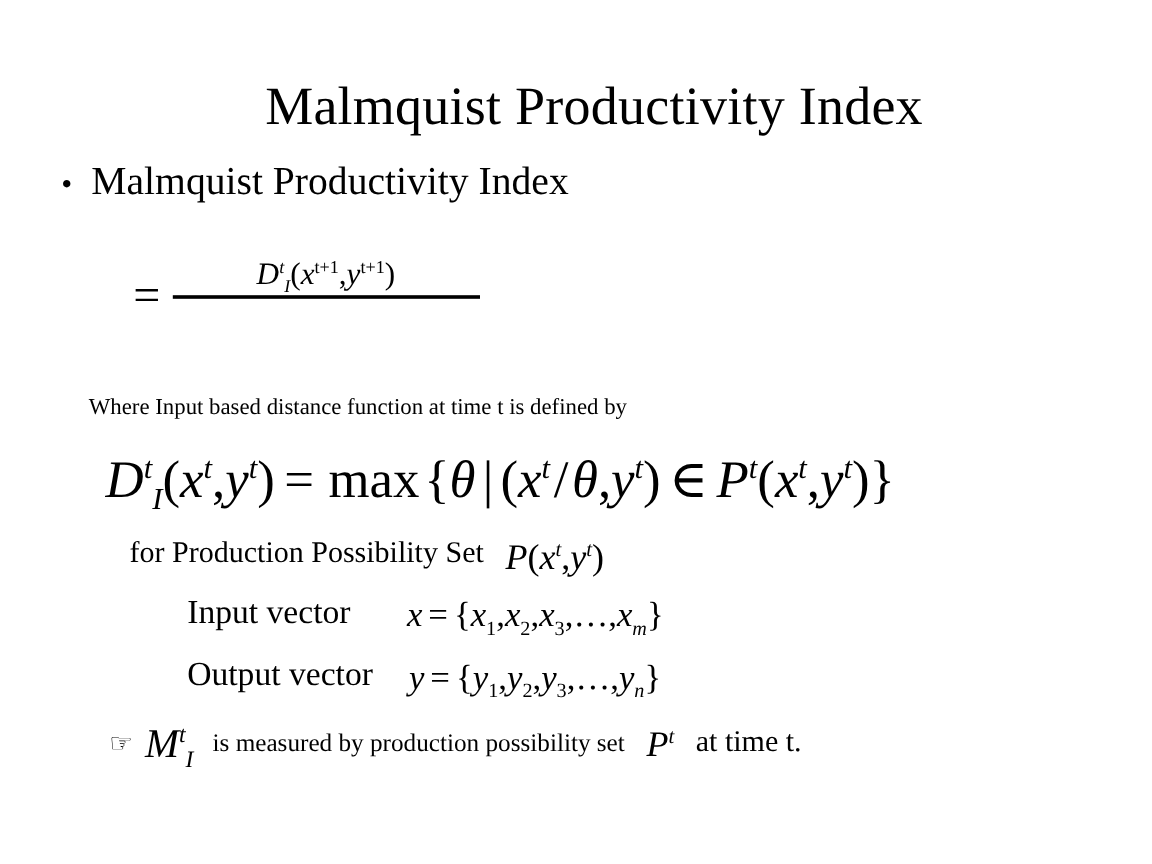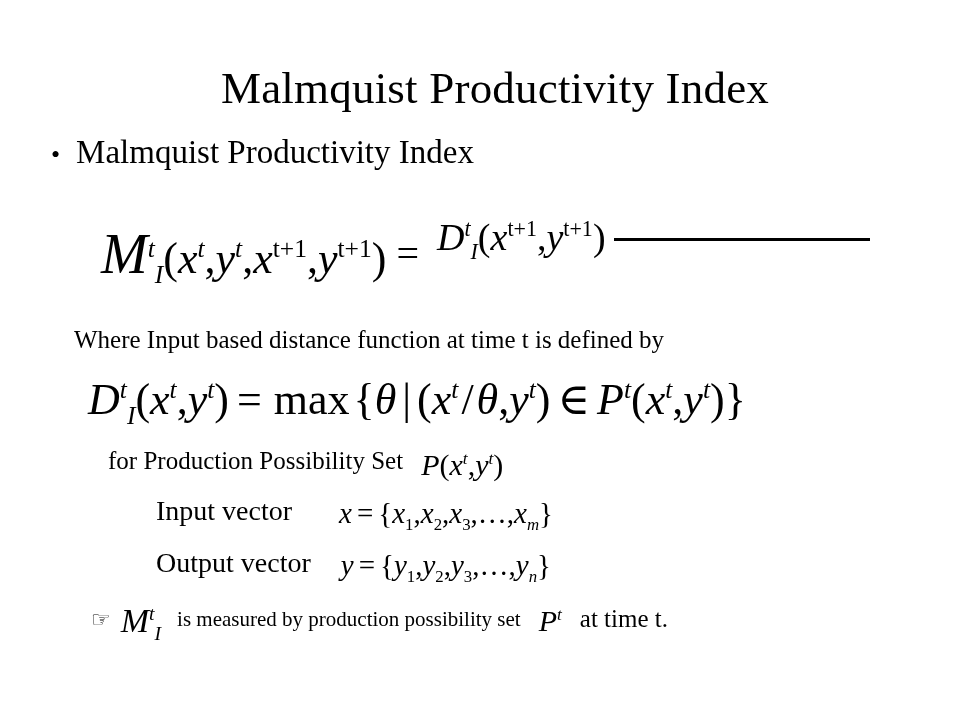--- a/index.html
+++ b/index.html
@@ -90,43 +90,43 @@
   }
   .eq-main .eqsign {
     font-style: normal;
     font-size: 40px;
     padding: 0 10px;
     position: relative;
     top: 14px;
   }
   .frac {
     display: inline-flex;
-    flex-direction: row;
-    align-items: center;
-    font-size: 38px;
+    flex-direction: column;
+    align-items: center;
+    font-size: 26px;
     line-height: 1.05;
   }
   .frac .numer {
     padding: 0 8px 4px 8px;
   }
   .frac .bar {
     width: 256px;
     height: 3px;
     background: #000;
   }
   .frac .denom {
     padding: 4px 8px 0 8px;
   }
 
   
   .where-line {
     position: absolute;
     top: 324px;
     left: 59px;
-    font-size: 25px;
+    font-size: 19px;
     line-height: 32px;
     white-space: nowrap;
     text-align: right;
   }
 
   
   .eq-dist {
     position: absolute;
     top: 376px;
     left: 73px;
@@ -230,23 +230,20 @@
 <div class="slide">
 
   <div class="title">Malmquist Productivity Index</div>
 
   <div class="bullet-row">
     <span class="bullet-mark">•</span>
     <span>Malmquist Productivity Index</span>
   </div>
 
   <div class="eq-main">
-    <span class="math lhs">
-      <span class="bigM">M</span><sup>t</sup><sub>I</sub><span class="up">(</span><span>x</span><sup>t</sup><span class="up">,</span><span>y</span><sup>t</sup><span class="up">,</span><span>x</span><sup class="num">t+1</sup><span class="up">,</span><span>y</span><sup class="num">t+1</sup><span class="up">)</span>
-    </span>
     <span class="eqsign">=</span>
     <span class="frac">
       <span class="numer math">
         <span>D</span><sup>t</sup><sub>I</sub><span class="up">(</span><span>x</span><sup class="num">t+1</sup><span class="up">,</span><span>y</span><sup class="num">t+1</sup><span class="up">)</span>
       </span>
       <span class="bar"></span>
     </span>
   </div>
 
   <div class="where-line">Where Input based distance function at time t is defined by</div>

